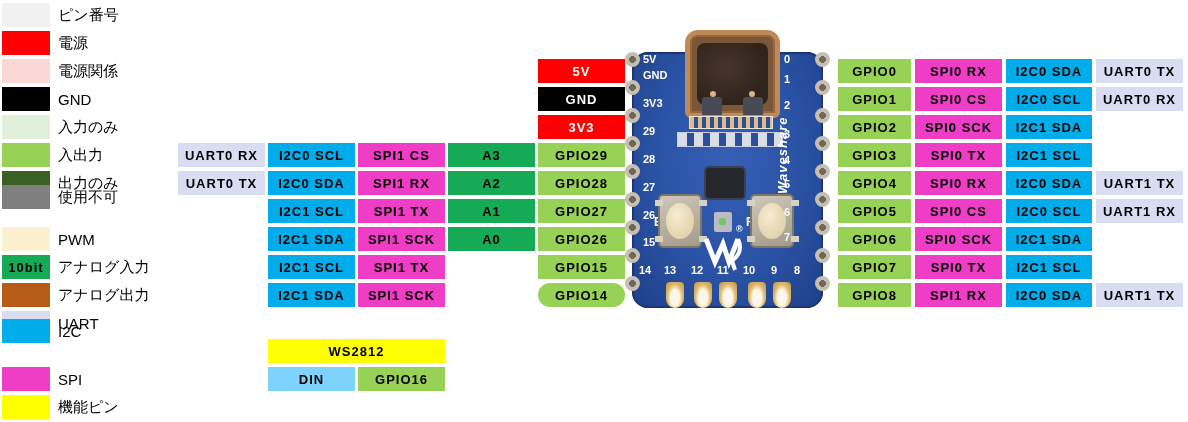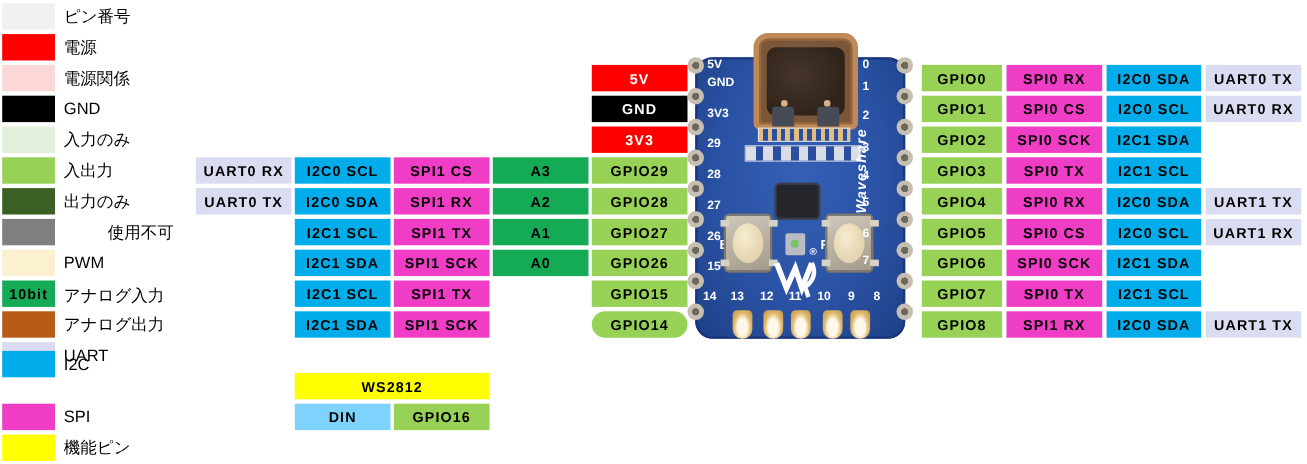--- a/index.html
+++ b/index.html
@@ -123,29 +123,29 @@
         <span class="legend-label">入力のみ</span>
       </div>
       <div class="legend-row" style="top: 143px;">
         <div class="legend-swatch" style="background: rgb(151, 209, 85);"></div>
         <span class="legend-label">入出力</span>
       </div>
       <div class="legend-row" style="top: 171px;">
         <div class="legend-swatch" style="background: rgb(59, 96, 36);"></div>
         <span class="legend-label">出力のみ</span>
       </div>
-      <div class="legend-row" style="top: 199px; gap: 40px;">
+      <div class="legend-row" style="top: 185px;">
         <div class="legend-swatch" style="background: rgb(127, 127, 127);"></div>
         <span class="legend-label">使用不可</span>
       </div>
       <div class="legend-row" style="top: 227px;">
         <div class="legend-swatch" style="background: rgb(251, 240, 208);"></div>
         <span class="legend-label">PWM</span>
       </div>
-      <div class="legend-row" style="top: 255px; align-items: flex-end;">
+      <div class="legend-row" style="top: 255px;">
         <div class="legend-swatch" style="background: rgb(21, 170, 85);">10bit</div>
         <span class="legend-label">アナログ入力</span>
       </div>
       <div class="legend-row" style="top: 283px;">
         <div class="legend-swatch" style="background: rgb(182, 92, 24);"></div>
         <span class="legend-label">アナログ出力</span>
       </div>
       <div class="legend-row" style="top: 311px;">
         <div class="legend-swatch" style="background: rgb(218, 220, 242);"></div>
         <span class="legend-label">UART</span>

